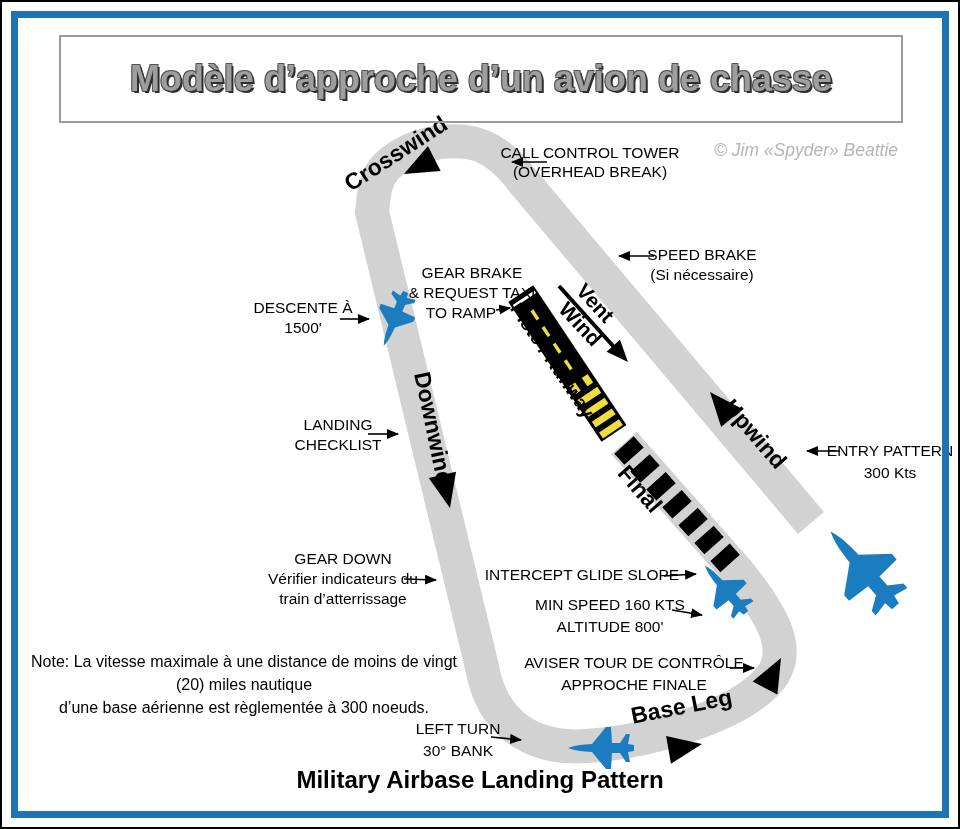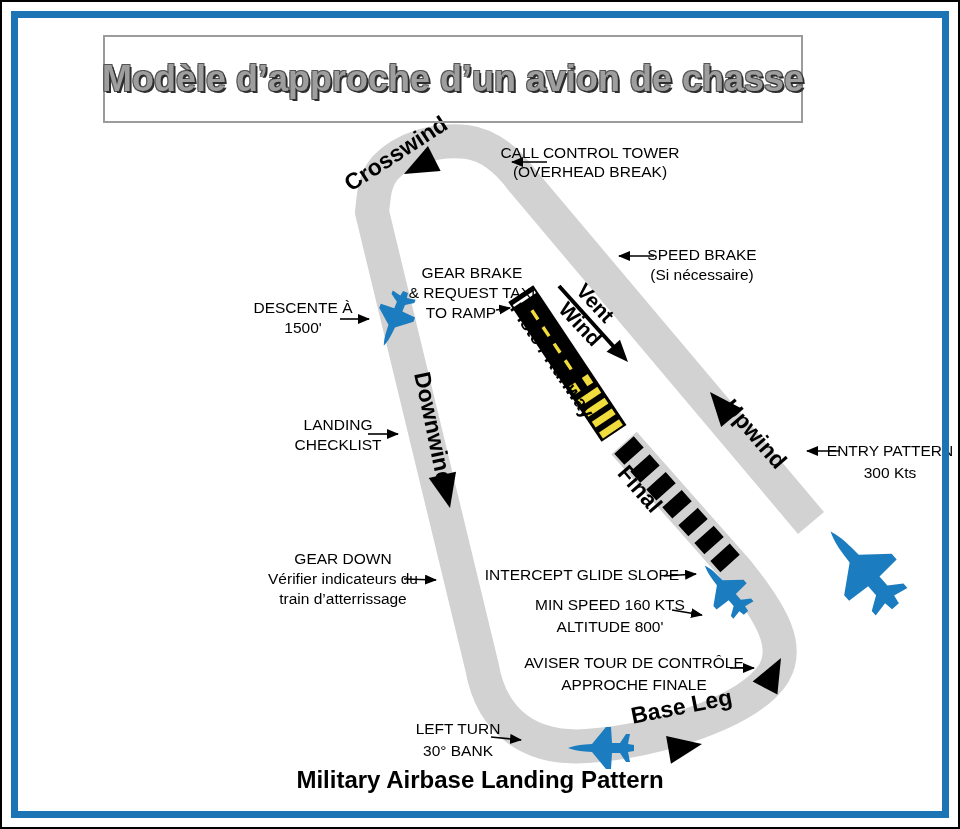--- a/index.html
+++ b/index.html
@@ -1,22 +1,22 @@
 <!DOCTYPE html>
 <html><head>
 <meta charset="utf-8">
 <style>
   html,body{margin:0;padding:0;background:#e8e8e8;}
   .page{position:relative;width:960px;height:829px;background:#ffffff;border:2px solid #000;
         box-sizing:border-box;overflow:hidden;font-family:"Liberation Sans",sans-serif;}
   .blue-frame{position:absolute;inset:9px;border:7px solid #1d74b5;pointer-events:none;}
   svg.diagram{position:absolute;left:0;top:0;}
   svg text{font-family:"Liberation Sans",sans-serif;}
-  .title-box{position:absolute;left:57px;top:33px;width:700px;height:88px;border:2px solid #9b9b9b;
-             box-sizing:border-box;display:flex;flex-direction:row;align-items:center;justify-content:center;margin-left:44px;}
+  .title-box{position:absolute;left:57px;top:33px;width:844px;height:88px;border:2px solid #9b9b9b;
+             box-sizing:border-box;display:flex;flex-direction:row;align-items:center;justify-content:center;}
   .title-line{font-size:36px;font-weight:bold;color:#9e9e9e;line-height:1.12;white-space:nowrap;
               text-shadow:2px 2px 0 #2e2e2e,-1px -1px 0 #555,1px -1px 0 #555,-1px 1px 0 #555;}
   .credit{position:absolute;left:712px;top:136px;color:#b5b5b5;font-style:italic;font-size:17.5px;line-height:25px;}
   .note{position:absolute;left:18px;top:648px;width:448px;text-align:center;font-size:16px;line-height:23px;color:#000;}
   .footer-title{position:absolute;left:0;top:764px;width:100%;text-align:center;font-weight:bold;font-size:24px;color:#000;white-space:nowrap;}
   .ann{font-size:15.5px;fill:#000;text-anchor:middle;}
   .leg{font-size:23px;font-weight:bold;fill:#000;text-anchor:middle;}
   .runway-label{font-size:19px;font-weight:bold;fill:#000;text-anchor:middle;}
   .wind-label{font-size:21px;font-weight:bold;fill:#000;text-anchor:middle;}
   .ann-arrow{stroke:#000;stroke-width:1.6;}
@@ -154,18 +154,23 @@
     <use href="#jetShape" transform="translate(600,746) rotate(180) scale(1.0)" fill="#1b7cc0"></use>
   </svg>
 
   <div class="blue-frame"></div>
 
   <div class="title-box">
     <div class="title-line">Modèle d’approche d’un avion de chasse</div>
   </div>
 
   <div class="credit">
+    <div>© Jim «Spyder» Beattie</div>
   </div>
 
+  <div class="note">
+    <div>Note: La vitesse maximale à une distance de moins de vingt (20) miles nautique</div>
+    <div>d’une base aérienne est règlementée à 300 noeuds.</div>
+  </div>
 
   <div class="footer-title">Military Airbase Landing Pattern</div>
 
 </div>
 
 </body></html>

